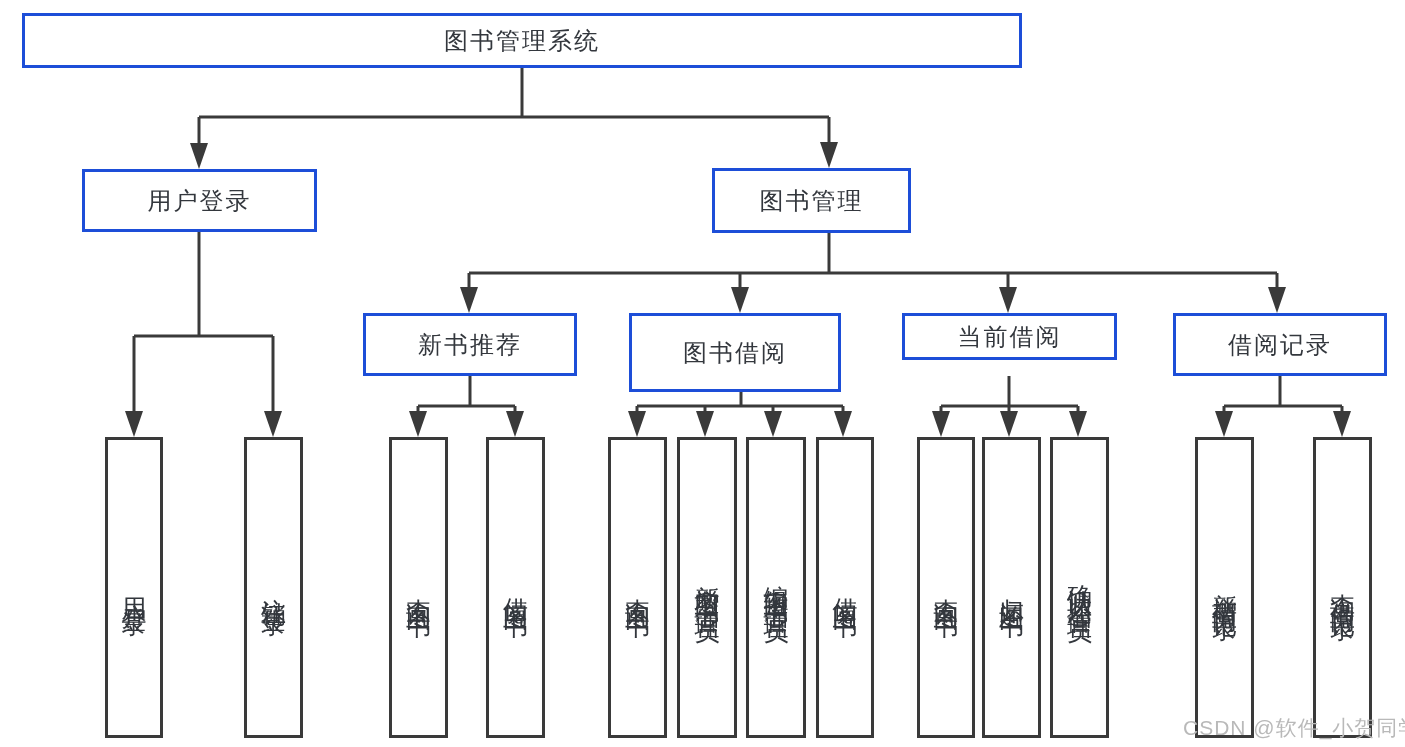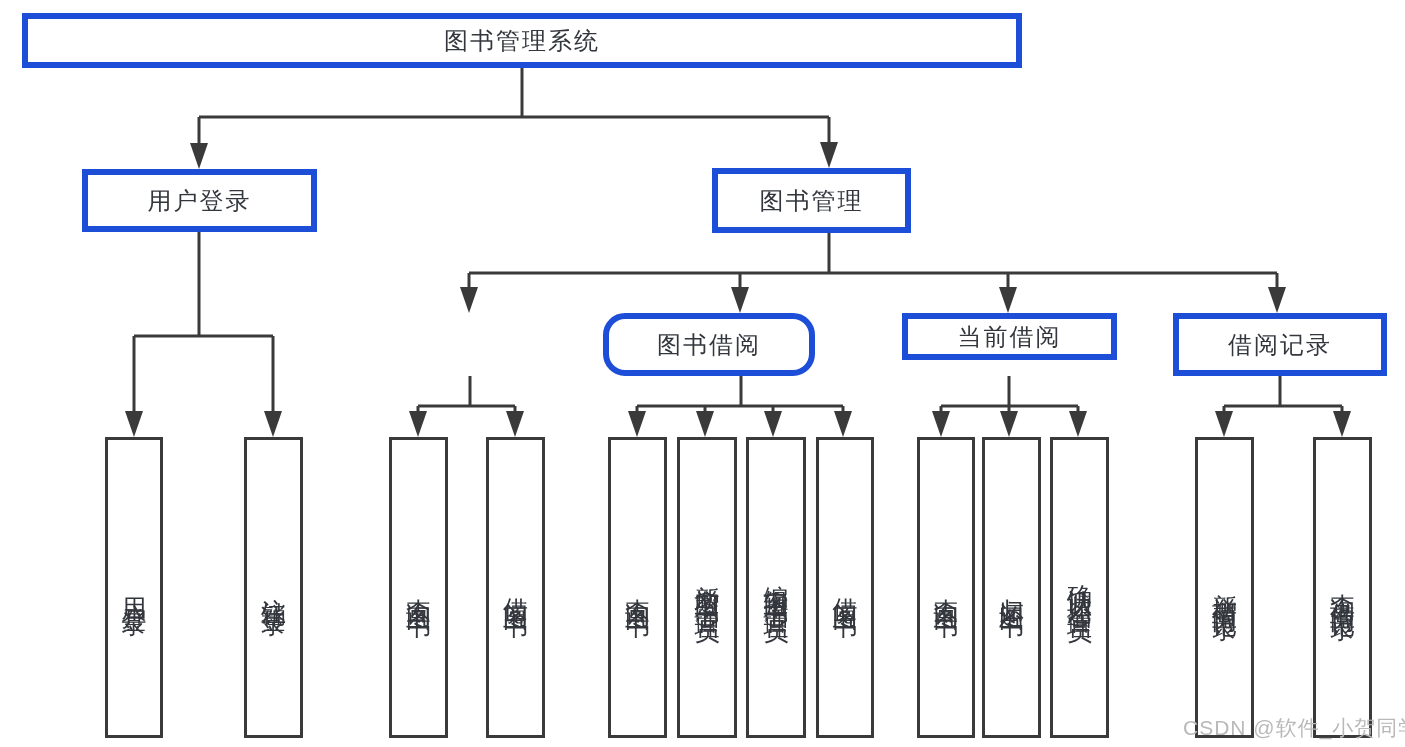--- a/index.html
+++ b/index.html
@@ -18,21 +18,21 @@
   .stage svg.connectors {
     position: absolute;
     left: 0;
     top: 0;
     width: 1405px;
     height: 747px;
   }
   .hbox {
     position: absolute;
     box-sizing: border-box;
-    border: 6px solid #1d4ed8;
+    border: 3px solid #1d4ed8;
     background: #ffffff;
     display: flex;
     align-items: center;
     justify-content: center;
     font-size: 24px;
     letter-spacing: 2px;
     color: #33373d;
     white-space: nowrap;
   }
   .vbox {
@@ -133,21 +133,22 @@
       <polygon points="1215,411 1233,411 1224,437"></polygon>
       <polygon points="1333,411 1351,411 1342,437"></polygon>
     </g>
   </svg>
 
   <div class="hbox" style="left:22px; top:13px; width:1000px; height:55px;">图书管理系统</div>
 
   <div class="hbox" style="left:82px; top:169px; width:235px; height:63px;">用户登录</div>
   <div class="hbox" style="left:712px; top:168px; width:199px; height:65px;">图书管理</div>
 
-  <div class="hbox" style="left:603px; top:313px; width:212px; height:63px;border-radius:22px;">图书借阅</div>
+  <div class="hbox" style="left:363px; top:313px; width:214px; height:63px;">新书推荐</div>
+  <div class="hbox" style="left:629px; top:313px; width:212px; height:79px;">图书借阅</div>
   <div class="hbox" style="left:902px; top:313px; width:215px; height:47px;">当前借阅</div>
   <div class="hbox" style="left:1173px; top:313px; width:214px; height:63px;">借阅记录</div>
 
   <div class="vbox" style="left:105px; top:437px; width:58px; height:301px;">用户登录</div>
   <div class="vbox" style="left:244px; top:437px; width:59px; height:301px;">注销登录</div>
 
   <div class="vbox" style="left:389px; top:437px; width:59px; height:301px;">查询图书</div>
   <div class="vbox" style="left:486px; top:437px; width:59px; height:301px;">借阅图书</div>
 
   <div class="vbox" style="left:608px; top:437px; width:59px; height:301px;">查询图书</div>

